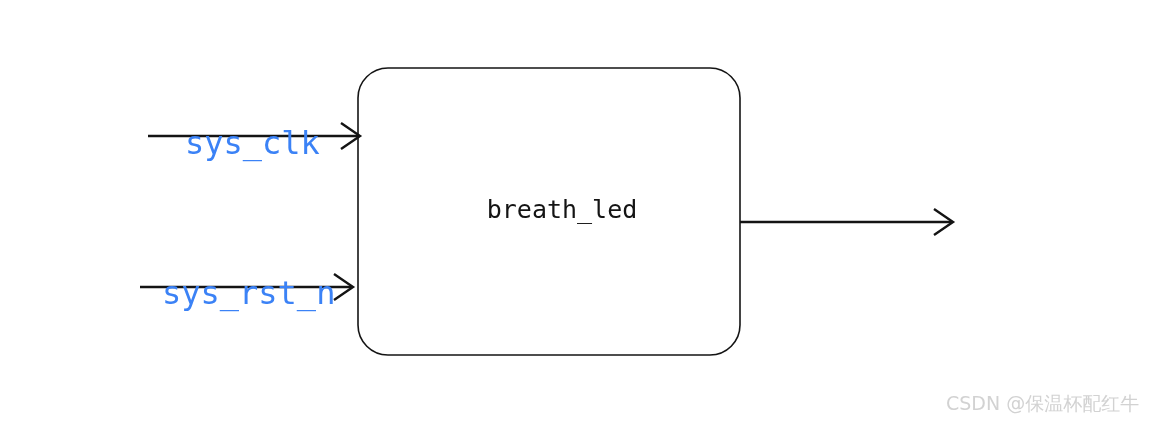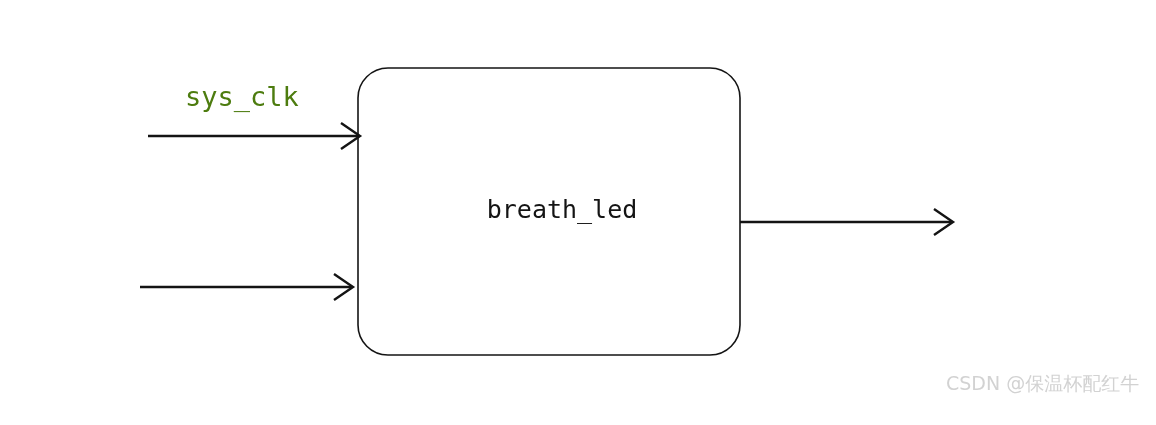--- a/index.html
+++ b/index.html
@@ -20,45 +20,46 @@
     position: absolute;
     left: 0;
     top: 0;
     width: 1156px;
     height: 425px;
     display: block;
   }
   .sig-label {
     position: absolute;
     font-family: "DejaVu Sans Mono", "Liberation Mono", monospace;
-    font-size: 27px;
+    font-size: 32px;
     line-height: 1;
-    color: #4d7c0f;
+    color: #3b82f6;
     white-space: nowrap;
     letter-spacing: 0px;
+    margin-top: 44px;
   }
   #label-sys-clk   { left: 185px; top: 83px; }
   #label-sys-rst-n { left: 162px; top: 233px; }
   #label-led-out   { left: 785px; top: 178px; }
   #label-module-name {
     position: absolute;
     left: 358px;
     top: 197px;
     width: 408px;
     text-align: center;
     font-family: "DejaVu Sans Mono", "Liberation Mono", monospace;
     font-size: 25px;
     line-height: 1;
     color: #141414;
     white-space: nowrap;
   }
   #watermark {
     position: absolute;
     left: 946px;
-    top: 372px;
+    top: 392px;
     font-family: "DejaVu Sans", "Liberation Sans", sans-serif;
     font-size: 19px;
     line-height: 1.2;
     color: #d2d2d2;
     white-space: nowrap;
     user-select: none;
   }
 </style>
 </head>
 <body>
@@ -80,19 +81,20 @@
     </g>
 
     <g>
       <line x1="740" y1="222" x2="951" y2="222" stroke="#141414" stroke-width="2.4"></line>
       <polyline points="934,209 953,222 934,235" fill="none" stroke="#141414" stroke-width="2.4" stroke-linecap="butt" stroke-linejoin="miter"></polyline>
     </g>
   </svg>
 
   <div class="sig-label" id="label-sys-clk">sys_clk</div>
 
+  <div class="sig-label" id="label-sys-rst-n">sys_rst_n</div>
 
 
   <div id="label-module-name">breath_led</div>
 
   <div id="watermark">CSDN @保温杯配红牛</div>
 
 </div>
 
 </body></html>

